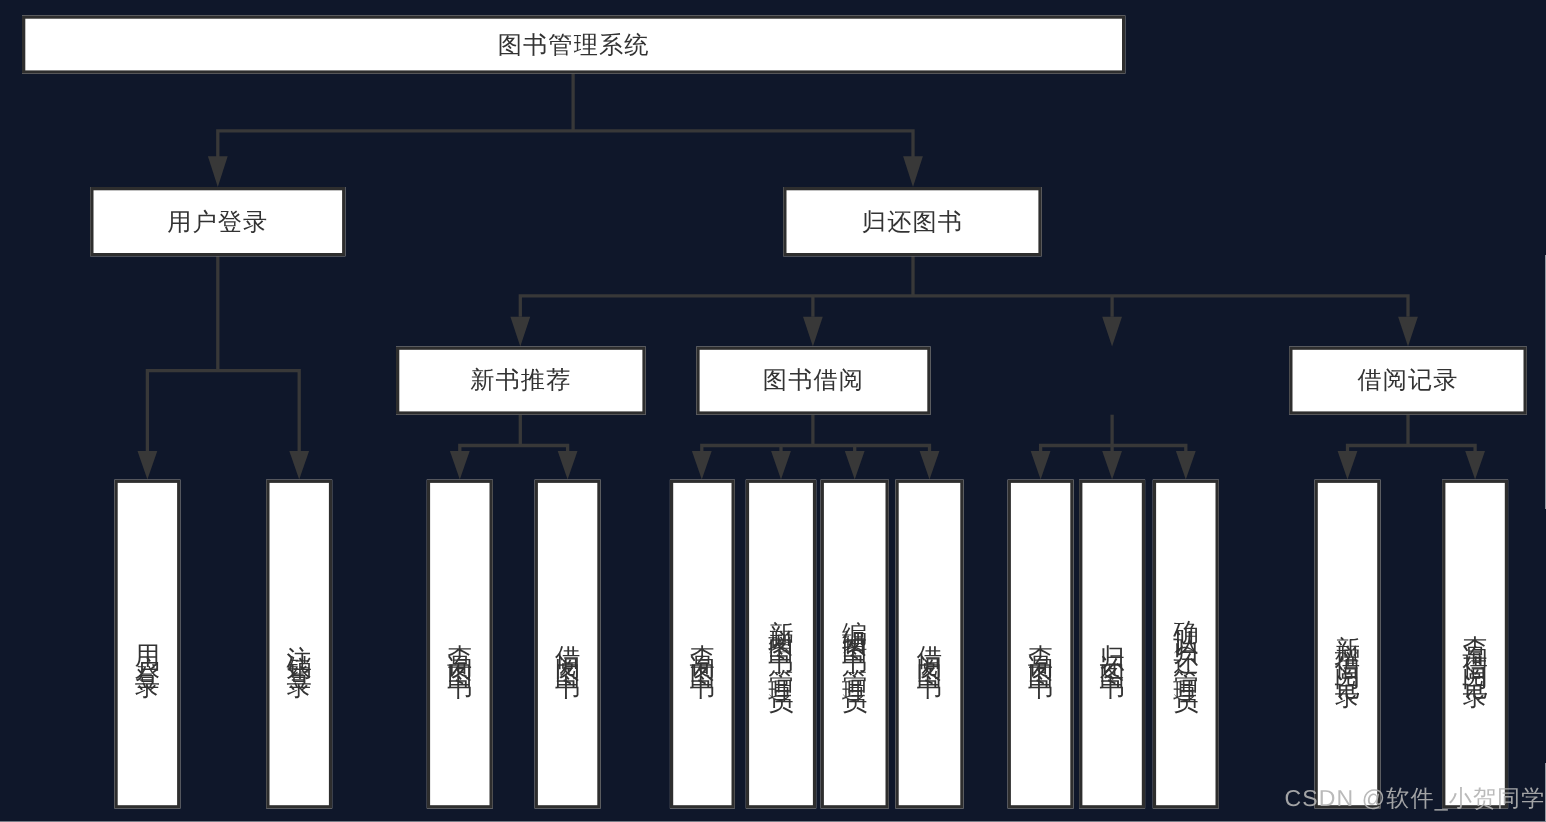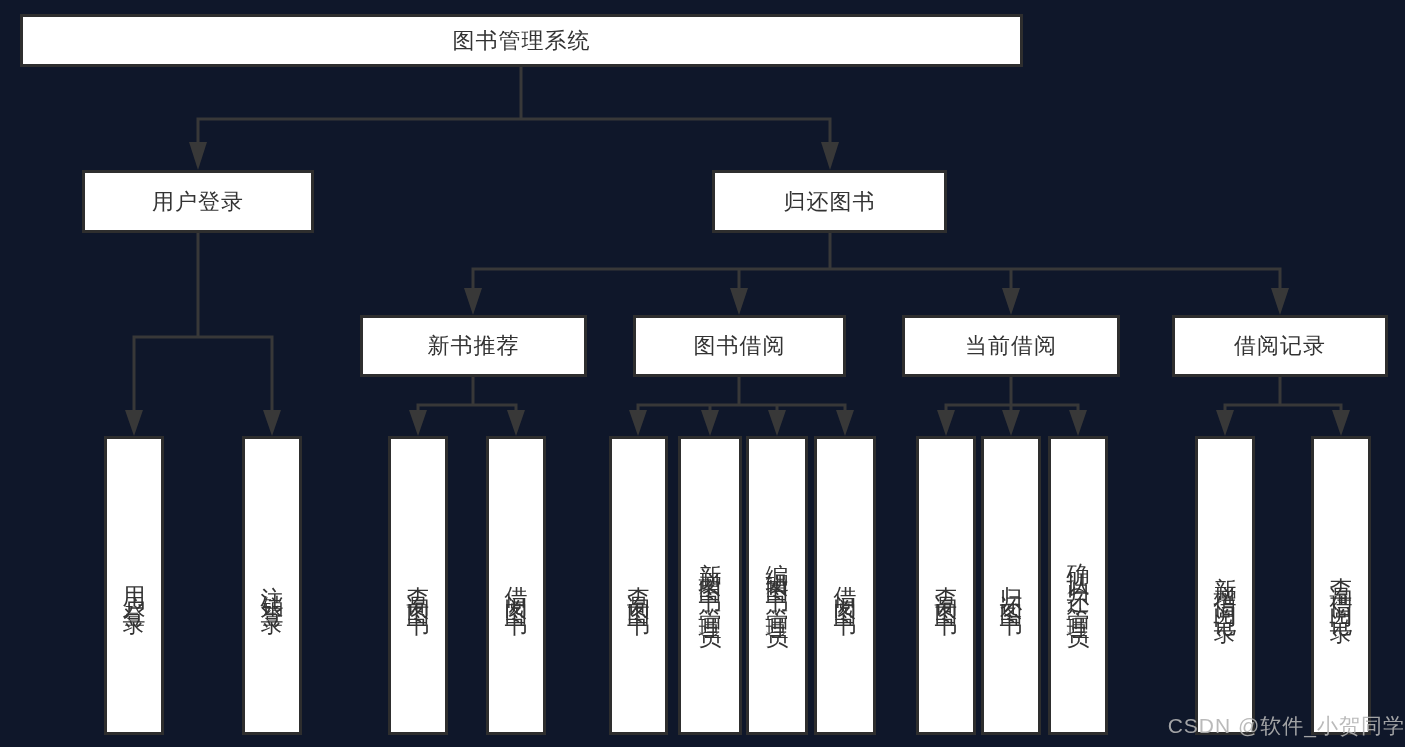--- a/index.html
+++ b/index.html
@@ -104,23 +104,20 @@
   <div class="node" style="left:712px;top:170px;width:235px;height:63px;">
     <span class="hlabel">归还图书</span>
   </div>
 
   <div class="node" style="left:360px;top:315px;width:227px;height:62px;">
     <span class="hlabel">新书推荐</span>
   </div>
   <div class="node" style="left:633px;top:315px;width:213px;height:62px;">
     <span class="hlabel">图书借阅</span>
   </div>
-  <div class="node" style="left:902px;top:315px;width:218px;height:62px;">
-    <span class="hlabel">当前借阅</span>
-  </div>
   <div class="node" style="left:1172px;top:315px;width:216px;height:62px;">
     <span class="hlabel">借阅记录</span>
   </div>
 
   <div class="node" style="left:104px;top:436px;width:60px;height:299px;">
     <span class="leaf">用户登录</span>
   </div>
   <div class="node" style="left:242px;top:436px;width:60px;height:299px;">
     <span class="leaf">注销登录</span>
   </div>

